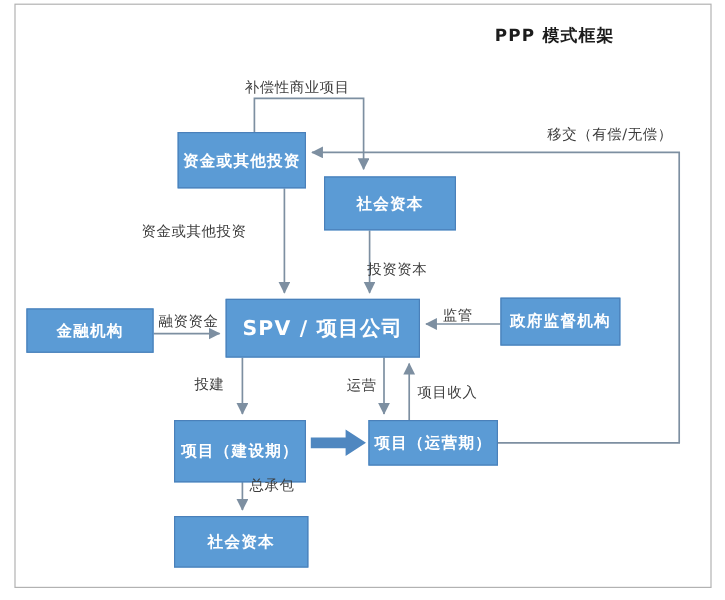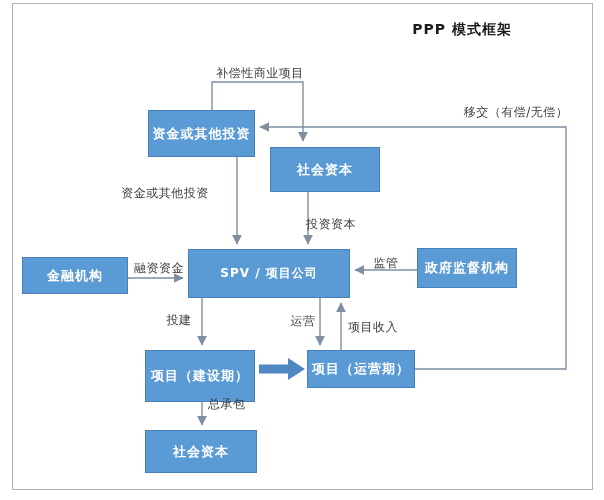--- a/index.html
+++ b/index.html
@@ -44,29 +44,29 @@
     box-sizing: border-box;
     display: flex;
     align-items: center;
     justify-content: center;
     color: var(--node-text, #ffffff);
     font-size: 13px;
     font-weight: bold;
     letter-spacing: 1px;
     white-space: nowrap;
   }
-  .node.spv { font-size: 12px; }
+  .node.spv { font-size: 17px; }
   .edge-label {
     position: absolute;
     font-size: 12px;
     color: var(--label-text, #3d3d3d);
     white-space: nowrap;
     letter-spacing: 0.5px;
   }
-  .tc { text-align: center; }
+  .tc { }
 </style>
 </head>
 <body>
 
 <div class="canvas">
 
   <div class="frame"></div>
 
   <div class="title">PPP 模式框架</div>
 

